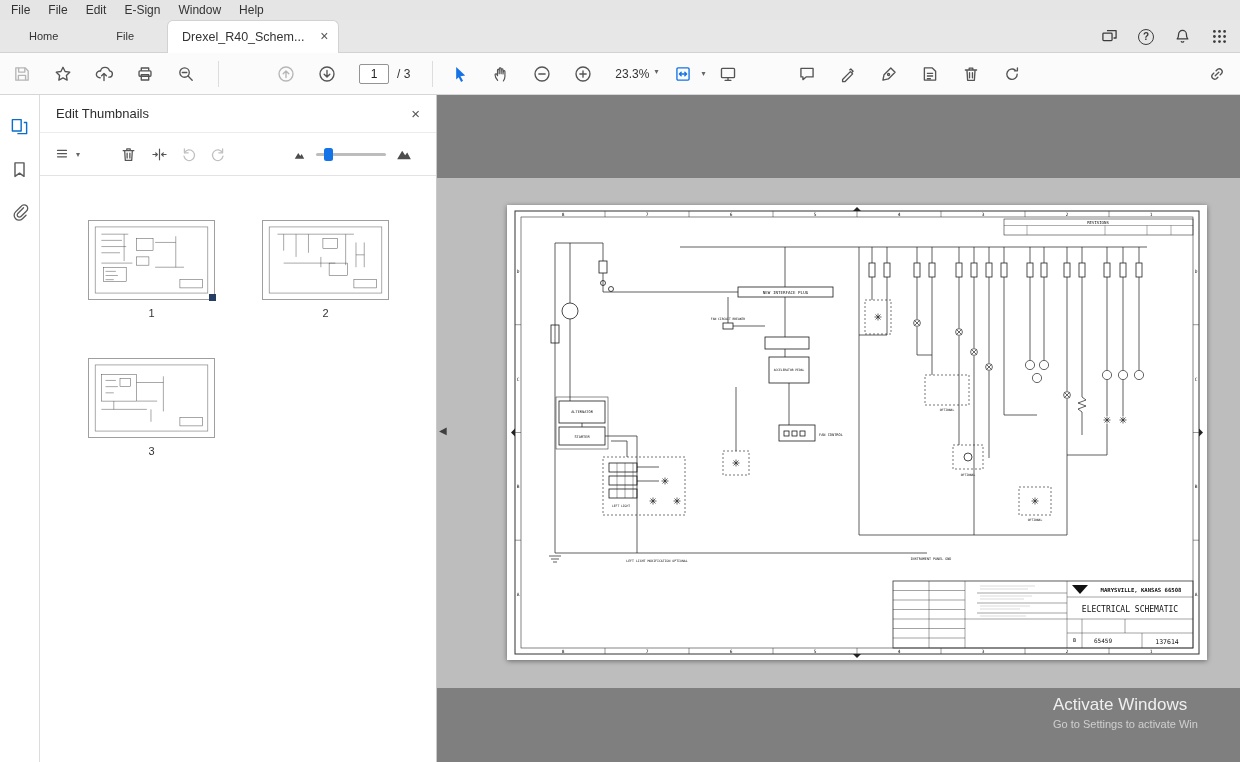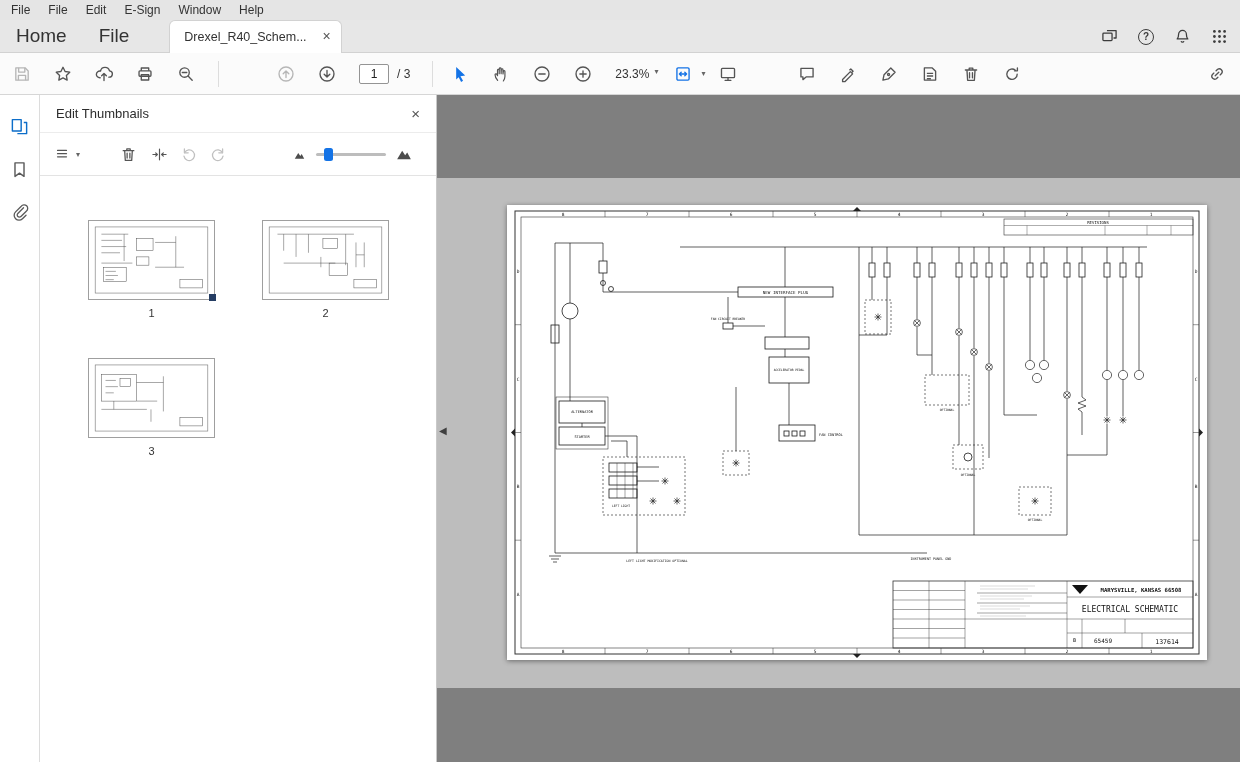--- a/index.html
+++ b/index.html
@@ -5,22 +5,22 @@
   *{box-sizing:border-box;margin:0;padding:0}
   html,body{width:1240px;height:762px;overflow:hidden}
   body{font-family:"Liberation Sans",sans-serif;background:#fff;position:relative}
 
   
   .menubar{height:20px;background:#e5e5e5;display:flex;align-items:center;font-size:12px;color:#333;padding-left:2px}
   .menubar .mi{padding:0 9px;cursor:default}
 
   
   .tabbar{height:33px;background:#e7e7e7;border-bottom:1px solid #d2d2d2;display:flex;align-items:flex-end;position:relative}
-  .tab{height:33px;display:flex;align-items:center;padding:0 16px;font-size:19px;color:#333;cursor:pointer}
-  .tab.doc{background:#fff;border:1px solid #d2d2d2;border-bottom:none;border-radius:6px 6px 0 0;margin-left:24px;margin-bottom:-1px;padding:0 34px 0 14px;position:relative;font-size:12.5px}
+  .tab{height:33px;display:flex;align-items:center;padding:0 29px;font-size:11px;color:#333;cursor:pointer}
+  .tab.doc{background:#fff;border:1px solid #d2d2d2;border-bottom:none;border-radius:6px 6px 0 0;margin-left:4px;margin-bottom:-1px;padding:0 34px 0 14px;position:relative;font-size:12.5px}
   .tab.doc .close{position:absolute;right:10px;top:7px;font-size:14px;color:#555}
   .tab-icons{position:absolute;right:12px;top:0;height:33px;display:flex;align-items:center;gap:20px;color:#3c3c3c}
   .ti{width:17px;height:17px;color:#3c3c3c;cursor:pointer}
   .ti svg{width:100%;height:100%}
   .help-circle{width:16px;height:16px;border:1.4px solid #3c3c3c;border-radius:50%;font-size:10px;font-weight:bold;display:flex;align-items:center;justify-content:center;cursor:pointer}
 
   
   .toolbar{height:42px;background:#fbfbfb;border-bottom:1px solid #d6d6d6;display:flex;align-items:center;padding-left:13px}
   .tb-ic{width:18px;height:18px;margin-right:23px;flex:none;color:#545454;cursor:pointer}
   .tb-ic svg{width:100%;height:100%}
@@ -525,14 +525,18 @@
         <text x="634" y="387" font-size="5.6" font-weight="bold" fill="#111" text-anchor="middle">MARYSVILLE, KANSAS 66508</text>
         <text x="623" y="406.5" font-size="8" fill="#111" text-anchor="middle">ELECTRICAL SCHEMATIC</text>
         <text x="567.5" y="437" font-size="5" fill="#111" text-anchor="middle">B</text>
         <text x="596" y="437.5" font-size="6" fill="#111" text-anchor="middle">65459</text>
         <text x="660" y="438.5" font-size="6.5" fill="#111" text-anchor="middle">137614</text>
       </svg>
     </div>
 
     <span class="collapse">◀</span>
 
+    <div class="watermark">
+      <div class="l1">Activate Windows</div>
+      <div class="l2">Go to Settings to activate Win</div>
+    </div>
   </div>
 </div>
 
 </body></html>

